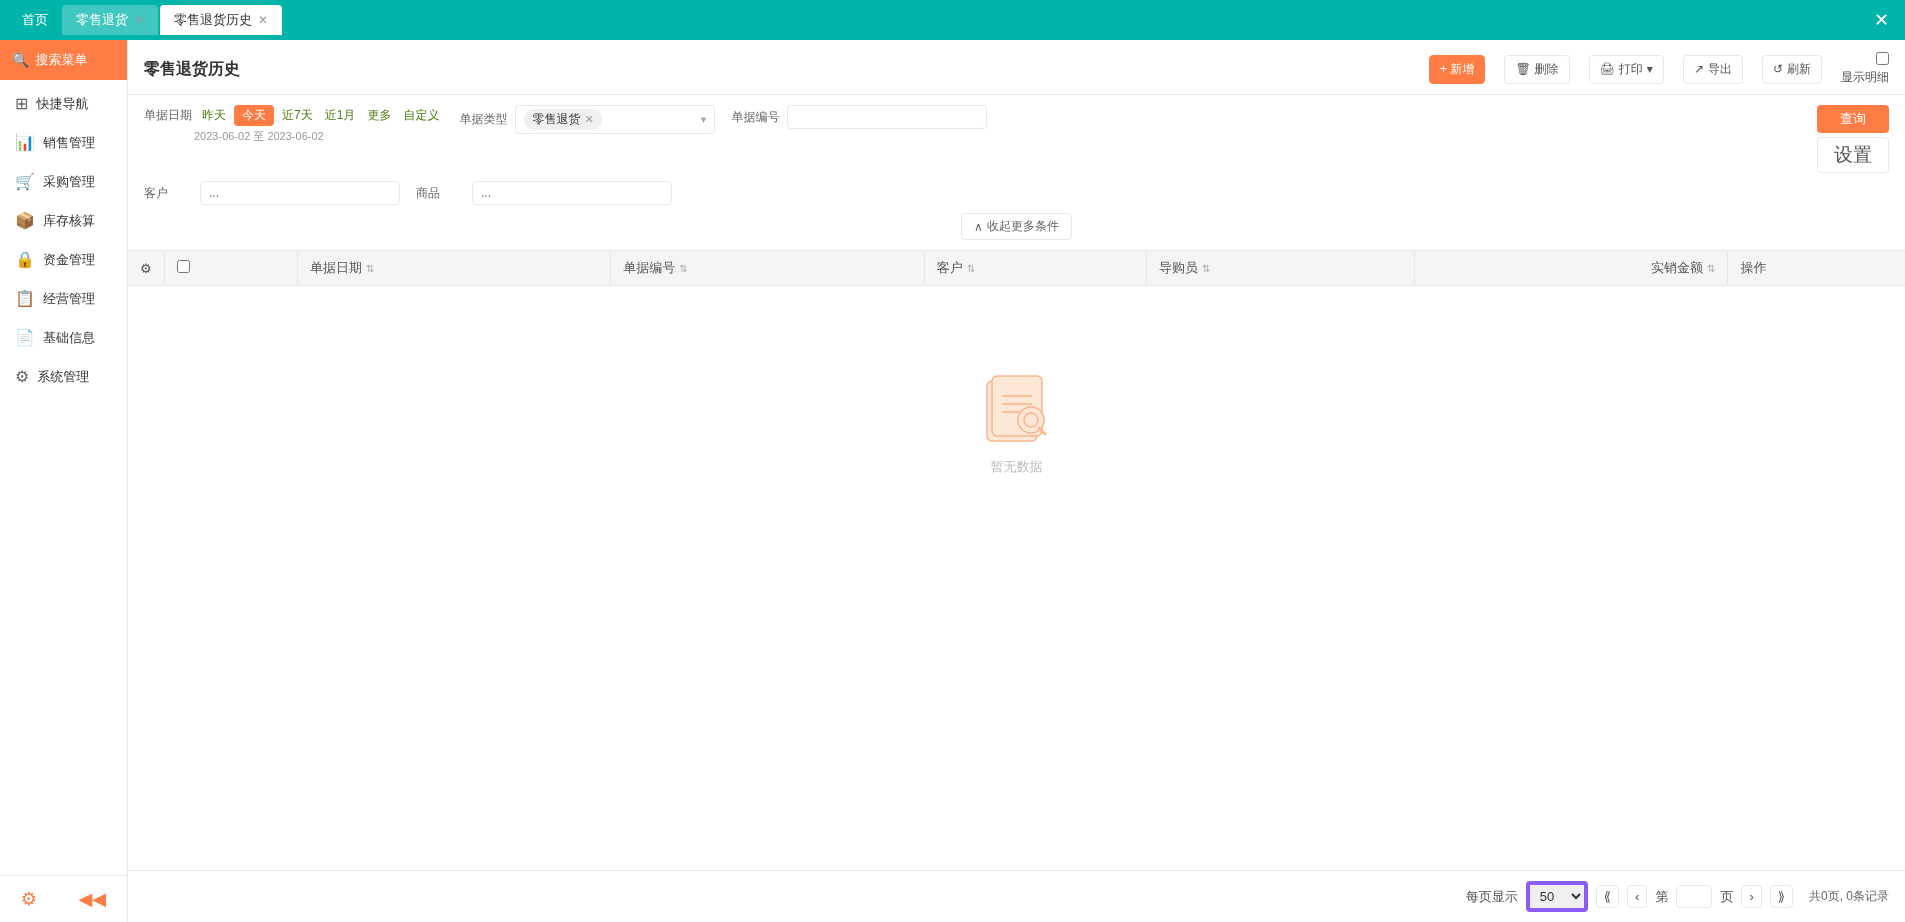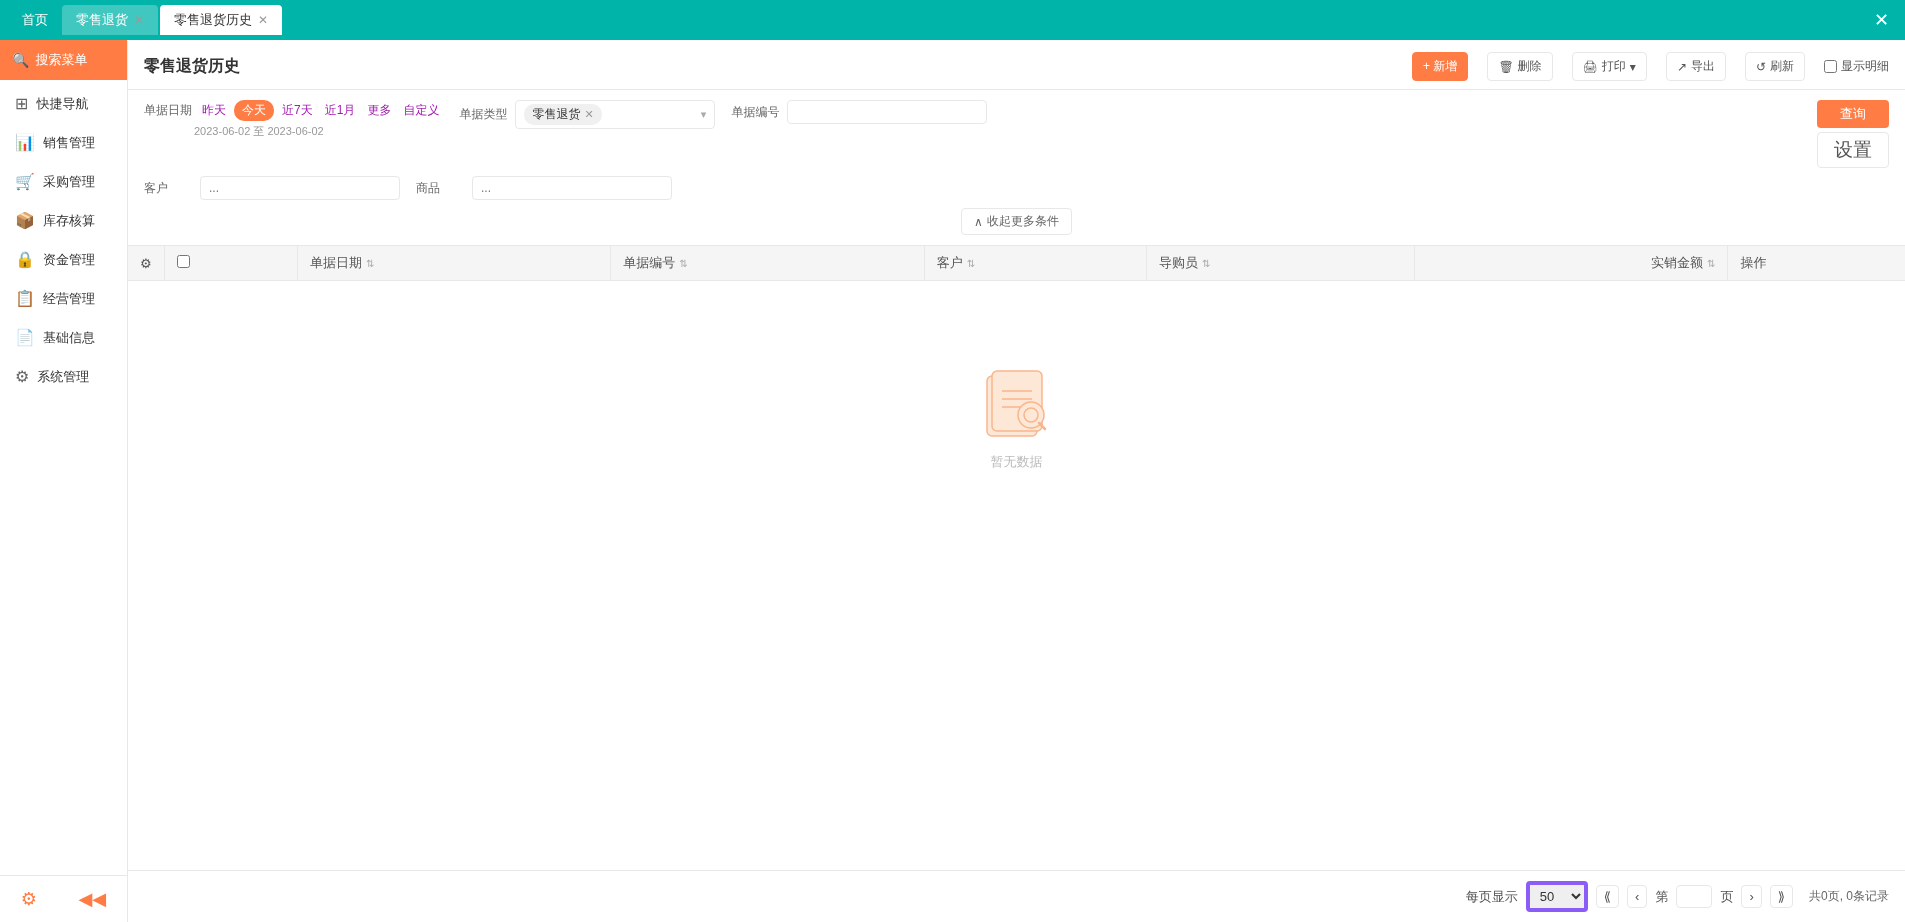--- a/index.html
+++ b/index.html
@@ -163,25 +163,26 @@
       color: #555;
       background: #fff;
     }
     .toolbar-btn.primary {
       background: #ff7d45;
       border-color: #ff7d45;
       color: #fff;
     }
     .checkbox-label {
       display: flex;
-      align-items: center;
+      align-items: flex-end;
       gap: 4px;
       font-size: 12px;
       color: #555;
       cursor: pointer;
+      flex-direction: column;
     }
 
     
     .filter-area {
       padding: 10px 16px;
       background: #fff;
       border-bottom: 1px solid #e8e8e8;
       flex-shrink: 0;
     }
     .filter-label {
@@ -191,28 +192,28 @@
       min-width: 50px;
     }
     .date-filters {
       display: flex;
       align-items: center;
       gap: 4px;
       flex-wrap: wrap;
     }
     .date-btn {
       font-size: 12px;
-      color: #a21caf;
+      color: #4d7c0f;
       cursor: pointer;
       padding: 2px 4px;
     }
     .date-btn.active {
       background: #ff7d45;
       color: #fff;
-      border-radius: 10px;
+      border-radius: 4px;
       padding: 2px 8px;
     }
     .date-range-text {
       font-size: 11px;
       color: #999;
       margin-top: 6px;
     }
     .filter-input {
       border: 1px solid #e8e8e8;
       border-radius: 4px;

